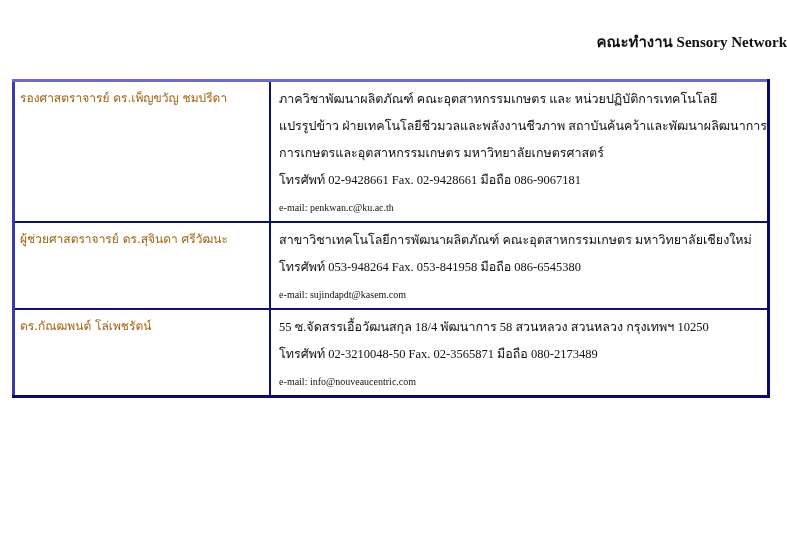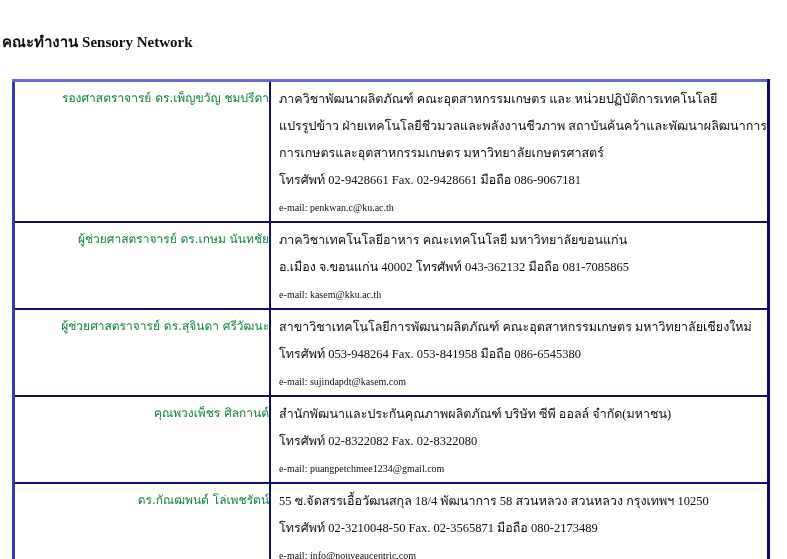--- a/index.html
+++ b/index.html
@@ -2,43 +2,42 @@
 <html><head>
   <meta charset="utf-8">
   <style>
     html, body { margin: 0; padding: 0; background: #ffffff; }
     body {
       width: 787px; height: 559px; position: relative; overflow: hidden;
       font-family: "Liberation Serif", "DejaVu Serif", serif; color: #111;
     }
     .page-title {
       position: absolute; left: 2px; right: 0; top: 30px;
-      text-align: left; font-weight: bold; font-size: 15px;
+      text-align: right; font-weight: bold; font-size: 15px;
       font-family: "Liberation Serif", "DejaVu Serif", serif;
     }
     .contacts {
       position: absolute; left: 12px; top: 79px; width: 758px;
       border-collapse: collapse;
       border-top: 3px solid #6a6ad6;
       border-left: 3px solid #3a3aa8;
       border-right: 3px solid #0a0a6e;
       border-bottom: 3px solid #0a0a6e;
     }
     .contacts td {
       border: 2px solid #10106a;
       vertical-align: top;
       padding: 0;
     }
     .name-cell {
       width: 252px;
       padding: 6px 0 0 5px !important;
       font-family: "DejaVu Sans", sans-serif;
       font-size: 12px;
-      color: #15803d;
-      text-align: right;
+      color: #a16207;
     }
     .info-cell {
       padding: 4px 0 0 8px !important;
       font-size: 12.5px;
       line-height: 27px;
       margin-left: 28px;
     }
     .info-line { white-space: nowrap; }
     .info-line.email { font-size: 10px; }
     .row-1 .name-cell, .row-1 .info-cell { height: 133px; }
@@ -57,42 +56,26 @@
     <tr class="row-1">
       <td class="name-cell">รองศาสตราจารย์ ดร.เพ็ญขวัญ  ชมปรีดา</td>
       <td class="info-cell">
         <div class="info-line">ภาควิชาพัฒนาผลิตภัณฑ์ คณะอุตสาหกรรมเกษตร และ หน่วยปฏิบัติการเทคโนโลยี</div>
         <div class="info-line">แปรรูปข้าว ฝ่ายเทคโนโลยีชีวมวลและพลังงานชีวภาพ  สถาบันค้นคว้าและพัฒนาผลิฒนาการ</div>
         <div class="info-line">การเกษตรและอุตสาหกรรมเกษตร มหาวิทยาลัยเกษตรศาสตร์</div>
         <div class="info-line">โทรศัพท์ 02-9428661  Fax. 02-9428661  มือถือ 086-9067181</div>
         <div class="info-line email">e-mail: penkwan.c@ku.ac.th</div>
       </td>
     </tr>
-    <tr class="row-2">
-      <td class="name-cell">ผู้ช่วยศาสตราจารย์ ดร.เกษม  นันทชัย</td>
-      <td class="info-cell">
-        <div class="info-line">ภาควิชาเทคโนโลยีอาหาร คณะเทคโนโลยี มหาวิทยาลัยขอนแก่น</div>
-        <div class="info-line">อ.เมือง จ.ขอนแก่น 40002  โทรศัพท์ 043-362132  มือถือ 081-7085865</div>
-        <div class="info-line email">e-mail: kasem@kku.ac.th</div>
-      </td>
-    </tr>
     <tr class="row-3">
       <td class="name-cell">ผู้ช่วยศาสตราจารย์ ดร.สุจินดา  ศรีวัฒนะ</td>
       <td class="info-cell">
         <div class="info-line">สาขาวิชาเทคโนโลยีการพัฒนาผลิตภัณฑ์ คณะอุตสาหกรรมเกษตร มหาวิทยาลัยเชียงใหม่</div>
         <div class="info-line">โทรศัพท์ 053-948264 Fax. 053-841958  มือถือ 086-6545380</div>
         <div class="info-line email">e-mail: sujindapdt@kasem.com</div>
-      </td>
-    </tr>
-    <tr class="row-4">
-      <td class="name-cell">คุณพวงเพ็ชร  ศิลกานต์</td>
-      <td class="info-cell">
-        <div class="info-line">สำนักพัฒนาและประกันคุณภาพผลิตภัณฑ์ บริษัท ซีพี ออลล์ จำกัด(มหาชน)</div>
-        <div class="info-line">โทรศัพท์ 02-8322082  Fax. 02-8322080</div>
-        <div class="info-line email">e-mail: puangpetchmee1234@gmail.com</div>
       </td>
     </tr>
     <tr class="row-5">
       <td class="name-cell"> ดร.กัณฒพนต์  โล่เพชรัตน์</td>
       <td class="info-cell">
         <div class="info-line">55 ซ.จัดสรรเอื้อวัฒนสกุล 18/4 พัฒนาการ 58 สวนหลวง สวนหลวง กรุงเทพฯ 10250</div>
         <div class="info-line"> โทรศัพท์ 02-3210048-50  Fax. 02-3565871  มือถือ 080-2173489</div>
         <div class="info-line email">e-mail: info@nouveaucentric.com</div>
       </td>
     </tr>

